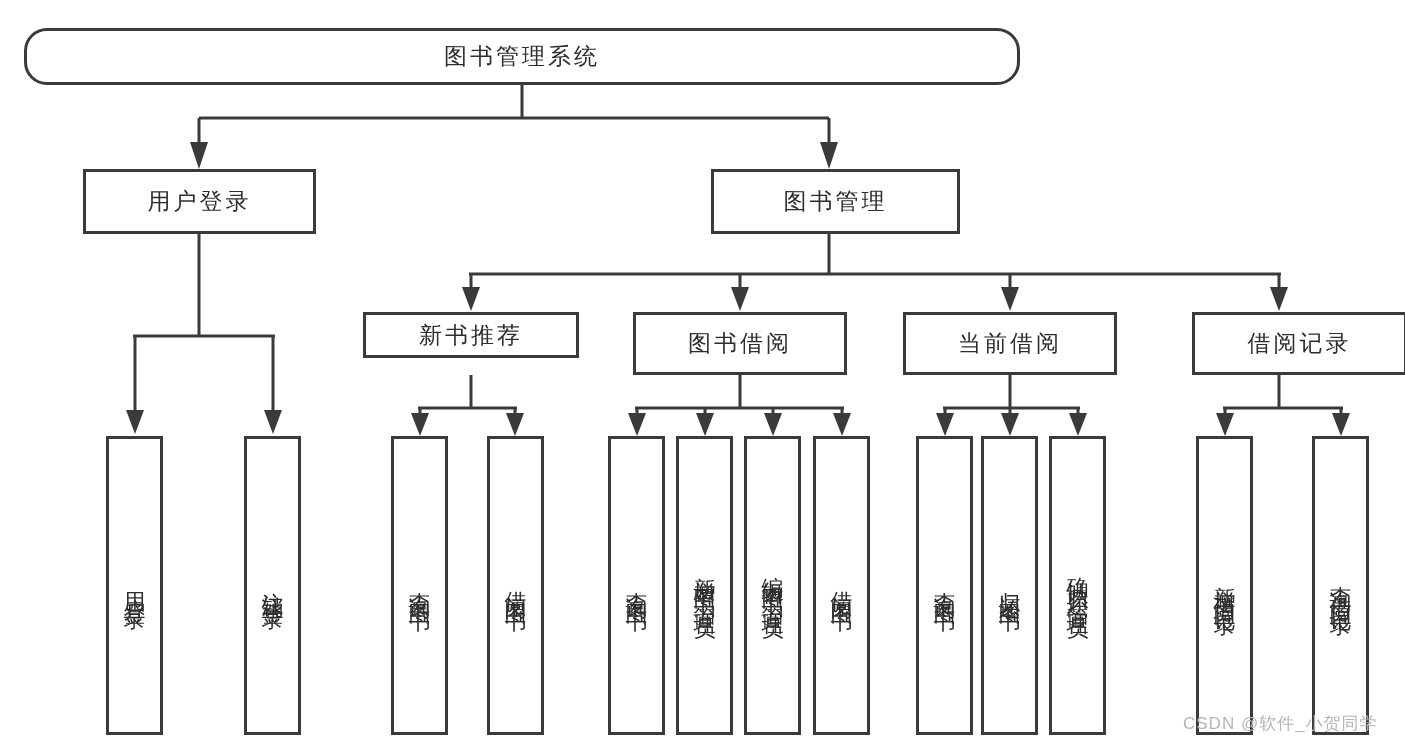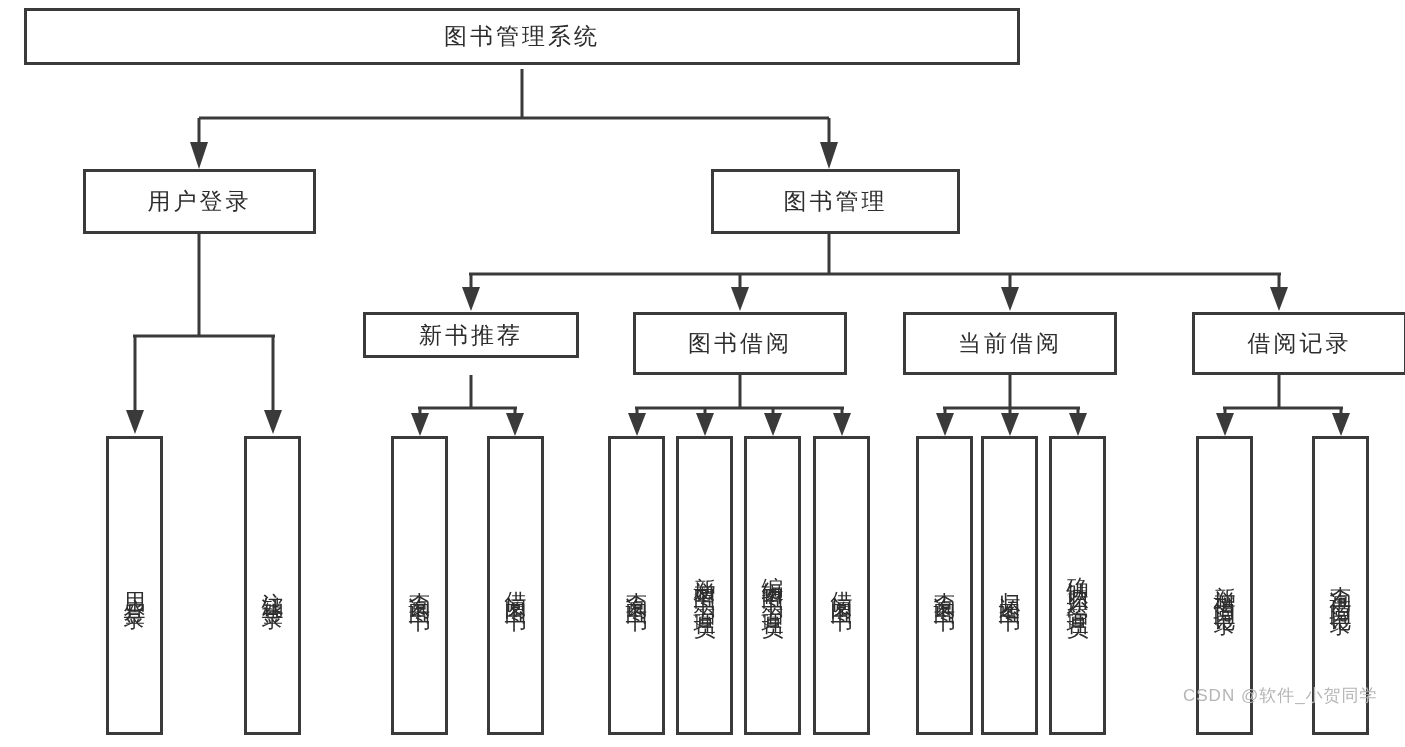--- a/index.html
+++ b/index.html
@@ -58,21 +58,21 @@
   .leaf .label {
     writing-mode: vertical-rl;
     text-orientation: mixed;
     font-size: 22px;
     letter-spacing: 6px;
     line-height: 1;
   }
   .watermark {
     position: absolute;
     left: 1183px;
-    top: 684px;
+    top: 712px;
     font-size: 17px;
     letter-spacing: 1px;
     color: var(--watermark);
     white-space: nowrap;
   }
 </style>
 </head>
 <body>
 
 <div class="canvas">
@@ -110,21 +110,21 @@
       <polygon points="764,413 782,413 773,436"></polygon>
       <polygon points="833,413 851,413 842,436"></polygon>
       <polygon points="936,413 954,413 945,436"></polygon>
       <polygon points="1001,413 1019,413 1010,436"></polygon>
       <polygon points="1069,413 1087,413 1078,436"></polygon>
       <polygon points="1216,413 1234,413 1225,436"></polygon>
       <polygon points="1332,413 1350,413 1341,436"></polygon>
     </g>
   </svg>
 
-  <div class="node" style="left:24px; top:8px; width:996px; height:57px;">
+  <div class="node" style="left:24px; top:28px; width:996px; height:57px;border-radius:23px;">
     <span class="label">图书管理系统</span>
   </div>
 
   <div class="node" style="left:83px; top:169px; width:233px; height:65px;">
     <span class="label">用户登录</span>
   </div>
   <div class="node" style="left:711px; top:169px; width:249px; height:65px;font-family:Liberation Mono, monospace;">
     <span class="label">图书管理</span>
   </div>
 

